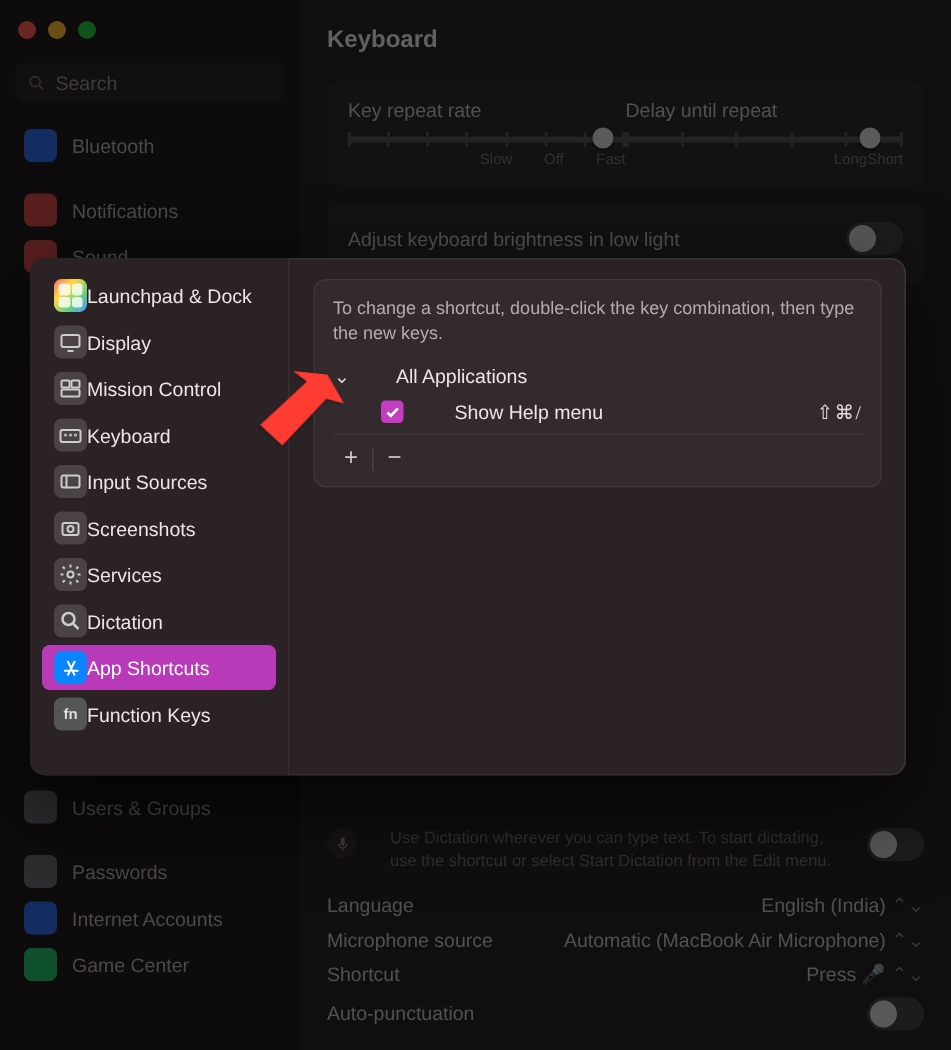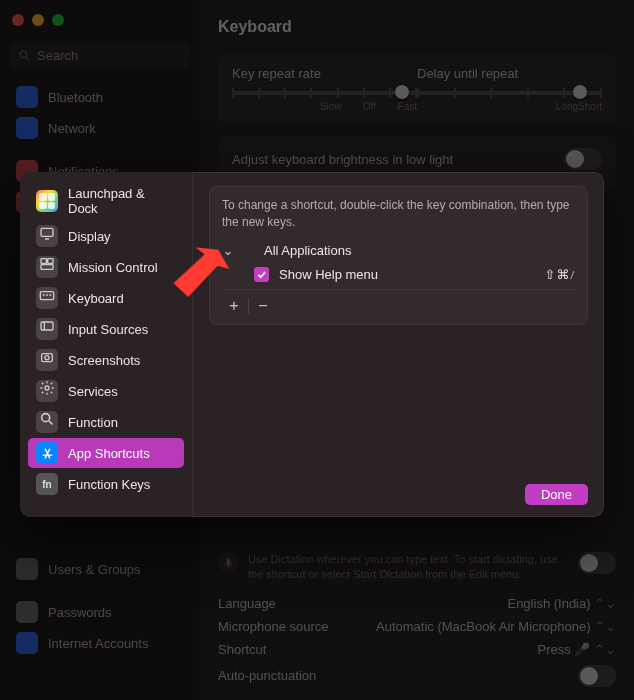--- a/index.html
+++ b/index.html
@@ -29,40 +29,40 @@
 .slider .ticks { position:absolute; inset:0; display:flex; justify-content:space-between;}
 .slider .ticks i{width:2px;height:10px;background:#5a5256;position:relative;top:-3px;}
 .slider .knob { position:absolute; top:-6px; width:14px; height:14px; background:#e0d8db; border-radius:50%; box-shadow:0 1px 2px rgba(0,0,0,0.6);}
 .subs { display:flex; justify-content:flex-end; font-size:10px; color:#7e7477;}
 .row-flex { display:flex; justify-content:space-between; align-items:center; font-size:13px; margin-bottom:8px; color:#c8c0c3;}
 .toggle { width:38px; height:22px; background:#4b4346; border-radius:11px; position:relative; }
 .toggle::after{content:"";position:absolute;width:18px;height:18px;background:#d9d3d5;border-radius:50%;top:2px;right:2px;}
 .toggle.off::after{left:2px;right:auto;}
 .chev { font-size:13px; color:#8a8185;}
 .smallmic{width:20px;height:20px;border-radius:50%;background:#3a3336;display:flex;align-items:center;justify-content:center;margin-right:10px;flex-shrink:0;}
-.dict-row{display:flex;align-items:flex-start;gap:0;font-size:11px;color:#7e7478;margin-bottom:14px;}
+.dict-row{display:flex;align-items:flex-start;gap:12px;font-size:11px;color:#7e7478;margin-bottom:14px;}
 .dict-row .txt{flex:1;line-height:1.35;}
 
 
 .panel { position:absolute; left:20px; top:172px; width:584px; height:345px; background:#2a2225; border-radius:10px; box-shadow: 0 20px 60px rgba(0,0,0,0.7), 0 0 0 1px rgba(255,255,255,0.08) inset; display:flex; z-index:20; overflow:hidden;}
 .panel-sidebar { width:173px; background:#2a2225; border-right:1px solid rgba(255,255,255,0.06); padding:10px 8px; overflow-y:auto;}
-.panel-item { display:flex; align-items:center; gap:10px; padding:4px 8px; border-radius:5px; font-size:13px; color:#ece6e8; margin-bottom:1px;}
+.panel-item { display:flex; align-items:center; padding:4px 8px; border-radius:5px; font-size:13px; color:#ece6e8; margin-bottom:1px;}
 .panel-item.selected { background:#b93ab9; color:#fff;}
-.p-icon { width:22px; height:22px; border-radius:5px; display:flex; justify-content:center; flex-shrink:0;}
+.p-icon { width:22px; height:22px; border-radius:5px; display:flex; align-items:center; justify-content:center; flex-shrink:0;}
 .panel-main { flex:1; display:flex; flex-direction:column; padding: 14px 16px 12px;}
 .hint-box { background:rgba(255,255,255,0.04); border-radius:8px; padding:10px 12px 0; font-size:12px; color:#b6acb0; border:1px solid rgba(255,255,255,0.06);}
 .hint { margin-bottom:10px; line-height:1.4;}
 .tree { font-size:13px; color:#ece6e8; }
 .tree-group { display:flex; align-items:center; gap:12px; padding:2px 0 6px;}
 .tree-chev { width:12px; text-align:center; color:#d6cfd2;}
 .tree-row { display:flex; align-items:center; padding:3px 0 6px 10px; gap:10px; border-bottom:1px solid rgba(255,255,255,0.06);}
 .check { width:15px; height:15px; border-radius:3px; display:flex; align-items:center; justify-content:center;}
 .check.on { background:#c23dc2; }
 .check svg { width:11px; height:11px; }
-.rowlabel{flex:1;}
+.rowlabel{flex:1;margin-left:24px;}
 .shortcut{font-size:13px; color:#e3dde0; font-family:-apple-system; letter-spacing:1px;}
 .btn-row { display:flex; gap:2px; padding:6px 0 8px 2px; color:#cfc7ca; font-size:16px;}
 .btn-pm { width:20px; height:20px; display:flex; align-items:center; justify-content:center; border-radius:4px;}
 .sep-v{width:1px;background:rgba(255,255,255,0.12);margin:2px 2px;}
 .spacer{flex:1;}
 .done-row { display:flex; justify-content:flex-end; padding-top:10px;}
 .done-btn { background:#c23dc2; color:#fff; font-size:13px; padding:3px 16px; border-radius:5px; font-weight:500;}
 
 
 .arrow { position:absolute; left:150px; top:240px; z-index:30; pointer-events:none;}
@@ -83,24 +83,20 @@
           <line x1="20" y1="20" x2="15" y2="15"></line>
         </svg>
       <span>Search</span>
     </div>
     <div class="sb-items">
       <div id="sb-list">
           <div class="sb-item">
             <span class="sb-icon" style="background:#2f6fed"></span>
             <span>Bluetooth</span>
           </div>
-          <div class="sb-item">
-            <span class="sb-icon" style="background:#2f6fed"></span>
-            <span>Network</span>
-          </div>
           <div class="sb-sep"></div>
           <div class="sb-item">
             <span class="sb-icon" style="background:#d84c4c"></span>
             <span>Notifications</span>
           </div>
           <div class="sb-item">
             <span class="sb-icon" style="background:#d84c4c"></span>
             <span>Sound</span>
           </div>
           <div style="height: 336px;"></div>
@@ -109,20 +105,24 @@
             <span>Users &amp; Groups</span>
           </div>
           <div class="sb-sep"></div>
           <div class="sb-item">
             <span class="sb-icon" style="background:#6e6e76"></span>
             <span>Passwords</span>
           </div>
           <div class="sb-item">
             <span class="sb-icon" style="background:#2f6fed"></span>
             <span>Internet Accounts</span>
+          </div>
+          <div class="sb-item">
+            <span class="sb-icon" style="background:#23c26b"></span>
+            <span>Game Center</span>
           </div>
           <div class="sb-sep"></div>
         </div>
     </div>
   </div>
   <div class="bg-main">
     <div class="bg-title">Keyboard</div>
     <div class="bg-card">
       <div class="slider-row">
         <div class="slider-col">
@@ -275,21 +275,21 @@
         </span>
         <span>Services</span>
       </div>
       <div class="panel-item">
         <span class="p-icon" style="background:#4a4246">
           <svg width="16" height="16" viewBox="0 0 24 24" fill="none" stroke="#ccc" stroke-width="2.5">
             <circle cx="10" cy="10" r="6"></circle>
             <line x1="20" y1="20" x2="15" y2="15"></line>
           </svg>
         </span>
-        <span>Function</span>
+        <span>Dictation</span>
       </div>
       <div class="panel-item selected">
         <span class="p-icon" style="background:transparent">
           <div style="width:22px;height:22px;border-radius:5px;background:#0a84ff;display:flex;align-items:center;justify-content:center">
             <svg width="13" height="13" viewBox="0 0 24 24" fill="none" stroke="#fff" stroke-width="2.5" stroke-linecap="round">
               <path d="M8 4l8 16M16 4L8 20M4 15h7M13 15h7"></path>
             </svg>
           </div>
         </span>
         <span>App Shortcuts</span>
@@ -320,23 +320,20 @@
           <span class="shortcut">⇧⌘/</span>
         </div>
         <div class="btn-row">
           <span class="btn-pm">+</span>
           <span class="sep-v"></span>
           <span class="btn-pm">−</span>
         </div>
       </div>
     </div>
     <div class="spacer"></div>
-    <div class="done-row">
-      <span class="done-btn">Done</span>
-    </div>
   </div>
 </div>
 
 <svg class="arrow" width="80" height="80" viewBox="0 0 80 80">
   <defs>
       <filter id="ds">
         <feDropShadow dx="0" dy="1" stdDeviation="1" flood-opacity="0.4"></feDropShadow>
       </filter>
     </defs>
   <polygon points="65,8 78,26 66,24 40,58 24,46 52,14 42,8" fill="#ff3b30" filter="url(#ds)" transform="rotate(6 50 40)"></polygon>

